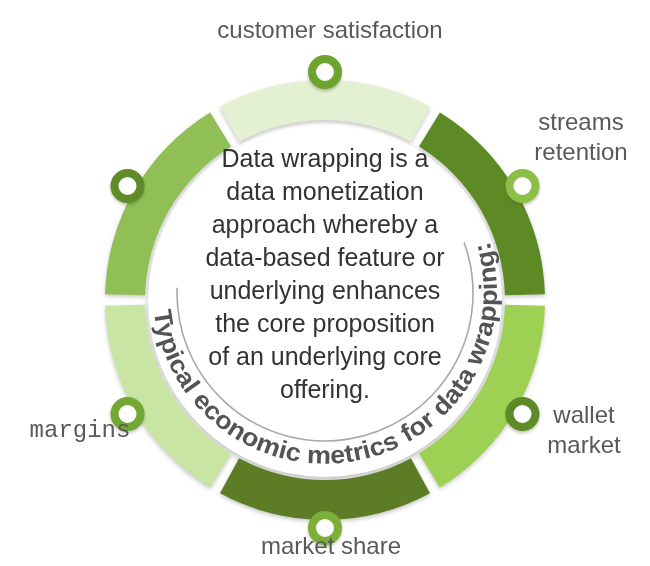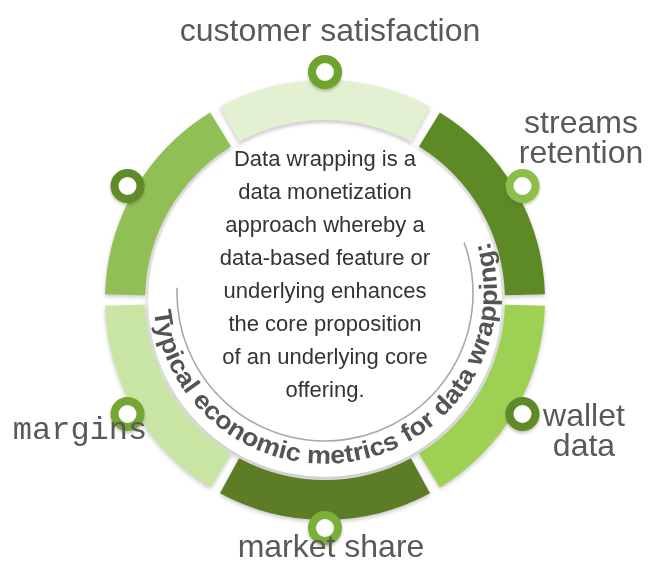--- a/index.html
+++ b/index.html
@@ -16,30 +16,30 @@
   #ring-markers{filter:drop-shadow(0 2px 1.5px rgba(70,90,30,.35));}
   .curved{
     font-family:"Liberation Sans", sans-serif;
     font-size:25px;font-weight:bold;
     fill:#545454;
   }
   .lbl{
     position:absolute;
     transform:translate(-50%,-50%);
     color:#595959;
-    font-size:32px;line-height:30px;
+    font-size:24px;line-height:30px;
     text-align:center;
   }
   .nowrap{white-space:nowrap;}
   #center-text{
     position:absolute;left:325px;top:142px;
     transform:translateX(-50%);
     text-align:center;
     color:#333333;
-    font-size:22px;line-height:33px;
+    font-size:25px;line-height:33px;
   }
   #center-text .cline{white-space:nowrap;}
 </style>
 </head>
 <body>
 
 <div id="canvas">
 
   <svg id="ring-svg" width="650" height="566" viewBox="0 0 650 566">
 
@@ -83,20 +83,20 @@
     <div class="cline">underlying enhances</div>
     <div class="cline">the core proposition</div>
     <div class="cline">of an underlying core</div>
     <div class="cline">offering.</div>
   </div>
 
   <div class="lbl nowrap" style="left:330px;top:30px;">customer satisfaction</div>
 
   <div class="lbl" style="left:581px;top:137px;width:130px;">streams retention</div>
 
-  <div class="lbl" style="left:584px;top:430px;width:90px;">wallet data</div>
+  <div class="lbl" style="left:584px;top:430px;width:90px;">wallet market</div>
 
   <div class="lbl nowrap" style="left:331px;top:546px;">market share</div>
 
   <div class="lbl nowrap" style="left:80px;top:431px;font-family:Liberation Mono, monospace;">margins</div>
 
 
 </div>
 
 </body></html>

